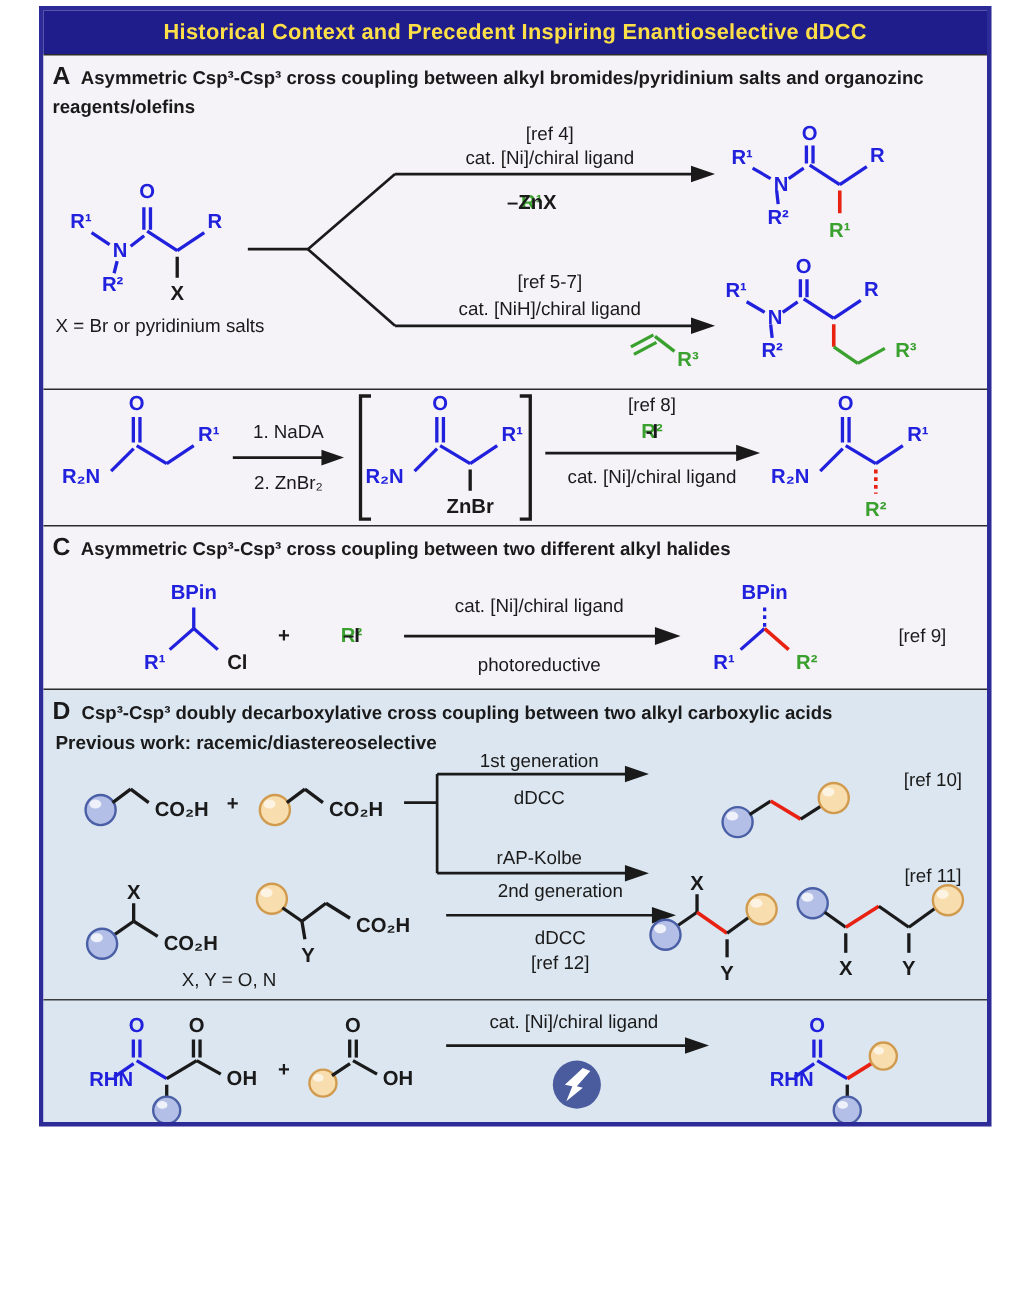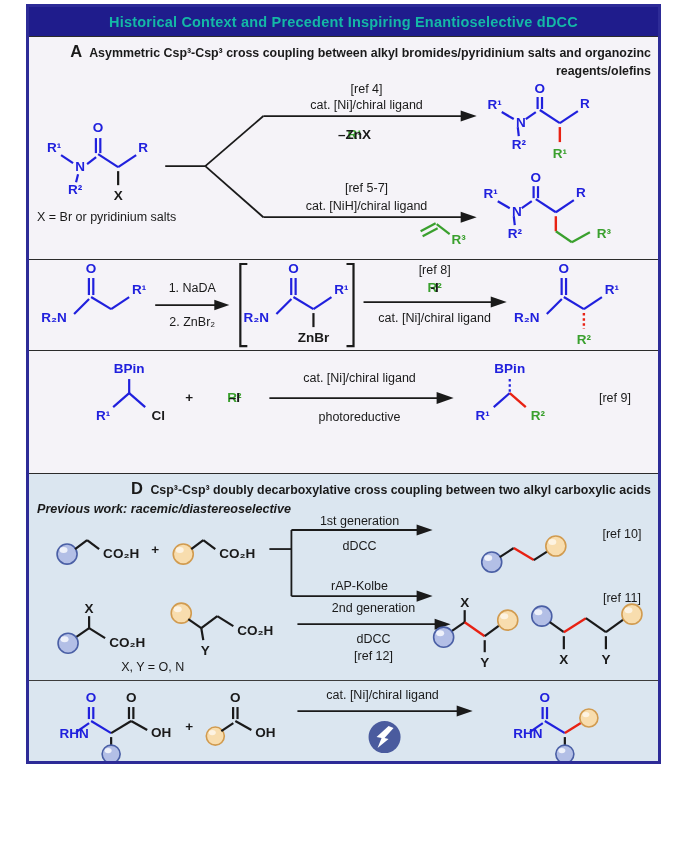--- a/index.html
+++ b/index.html
@@ -1,28 +1,28 @@
 <!DOCTYPE html>
 <html><head>
 <meta charset="utf-8">
 <style>
   html,body{margin:0;padding:0;background:#ffffff;}
   .page{position:relative;width:680px;height:859px;background:#ffffff;
         font-family:"Liberation Sans",sans-serif;color:#1a1a1a;overflow:hidden;}
   .figure-frame{position:absolute;left:26px;top:4px;width:629px;
         border:3px solid #2d2b97;background:#f5f3f8;}
-  .title-bar{background:#1f1c8c;color:#14b8a6;text-align:center;
+  .title-bar{background:#1f1c8c;color:#fde047;text-align:center;
         font-weight:bold;font-size:14.5px;padding:7px 4px 6px;letter-spacing:.2px;}
   .panel{position:relative;}
   .panel-abc{background:#f5f3f8;}
-  .panel-d{background:#dbe6f0;margin-top:40px;}
+  .panel-d{background:#dbe6f0;}
   .panel{border-top:1.5px solid #2b2b2b;}
-  .panel-header{padding:3px 7px 0 6px;font-size:12.4px;font-weight:bold;line-height:1.4;text-align:right;}
+  .panel-header{padding:3px 7px 0 6px;font-size:12.4px;font-weight:bold;line-height:1.4;}
   .plabel{font-size:16.5px;font-weight:bold;padding-right:4px;}
-  .worklabel{padding:2px 7px 0 8px;font-size:12.6px;font-weight:bold;font-style:italic;}
+  .worklabel{padding:2px 7px 0 8px;font-size:12.6px;font-weight:bold;}
   .d-divider{border-top:1.5px solid #3c3c3c;margin-top:2px;}
   svg.scheme{display:block;width:100%;height:auto;}
   .caption{margin:10px 0 0 28px;width:626px;font-family:"Liberation Serif",serif;
         font-size:19.5px;line-height:1.32;text-align:justify;color:#111;}
   .caption b{font-weight:bold;}
   
   text{font-family:"Liberation Sans",sans-serif;}
   .atm{font-size:13.5px;font-weight:bold;fill:#2020dd;text-anchor:middle;}
   .atmk{font-size:13.5px;font-weight:bold;fill:#1a1a1a;text-anchor:middle;}
   .atmg{font-size:13.5px;font-weight:bold;fill:#3aa02e;text-anchor:middle;}
@@ -186,20 +186,24 @@
         <line class="br" x1="554" y1="53" x2="554" y2="69" stroke-dasharray="2.5 2.6"></line>
         <text class="atm" x="497" y="62">R₂N</text>
         <text class="atm" x="534" y="13">O</text>
         <text class="atm" x="582" y="34">R¹</text>
         <text class="atmg" x="554" y="84">R²</text>
       </g>
     </svg>
   </section>
 
   <section class="panel panel-abc">
+    <div class="panel-header">
+      <span class="plabel">C</span>
+      <span>Asymmetric Csp³-Csp³ cross coupling between two different alkyl halides</span>
+    </div>
     <svg class="scheme" viewBox="0 0 628 82">
       <g>
         <line class="bb" x1="100" y1="28" x2="100" y2="42"></line>
         <line class="bb" x1="100" y1="42" x2="84" y2="56"></line>
         <line class="bb" x1="100" y1="42" x2="116" y2="56"></line>
         <text class="atm" x="100" y="22">BPin</text>
         <text class="atm" x="74" y="69">R¹</text>
         <text class="atmk" x="129" y="69">Cl</text>
       </g>
       <text class="atmk" x="160" y="51">+</text>

